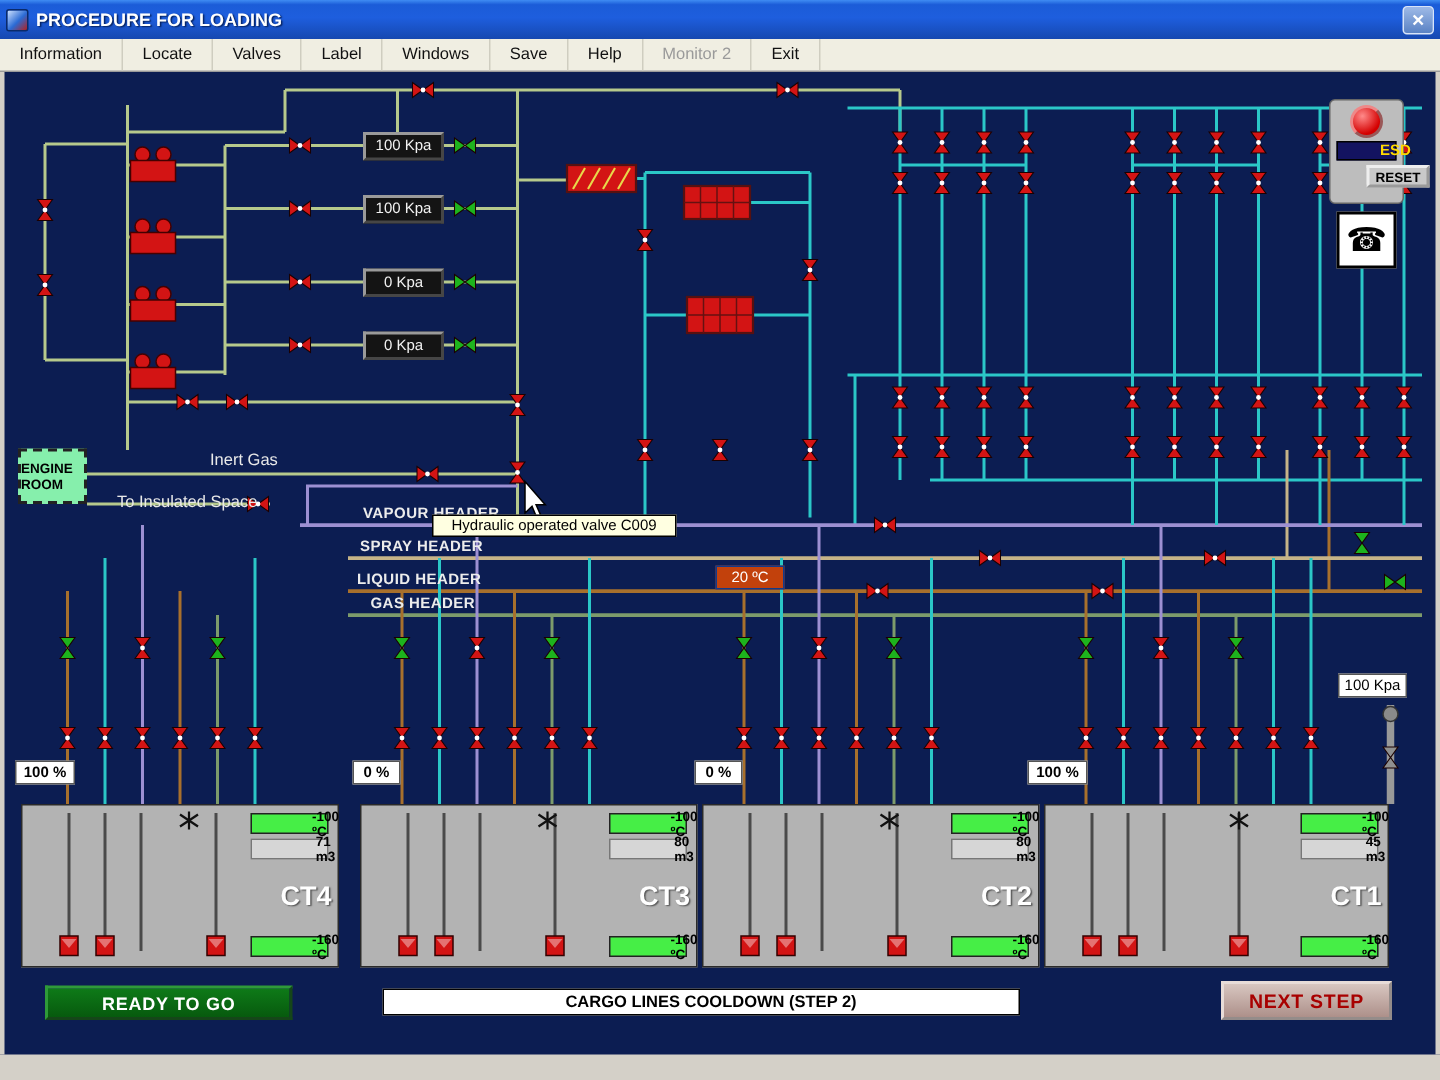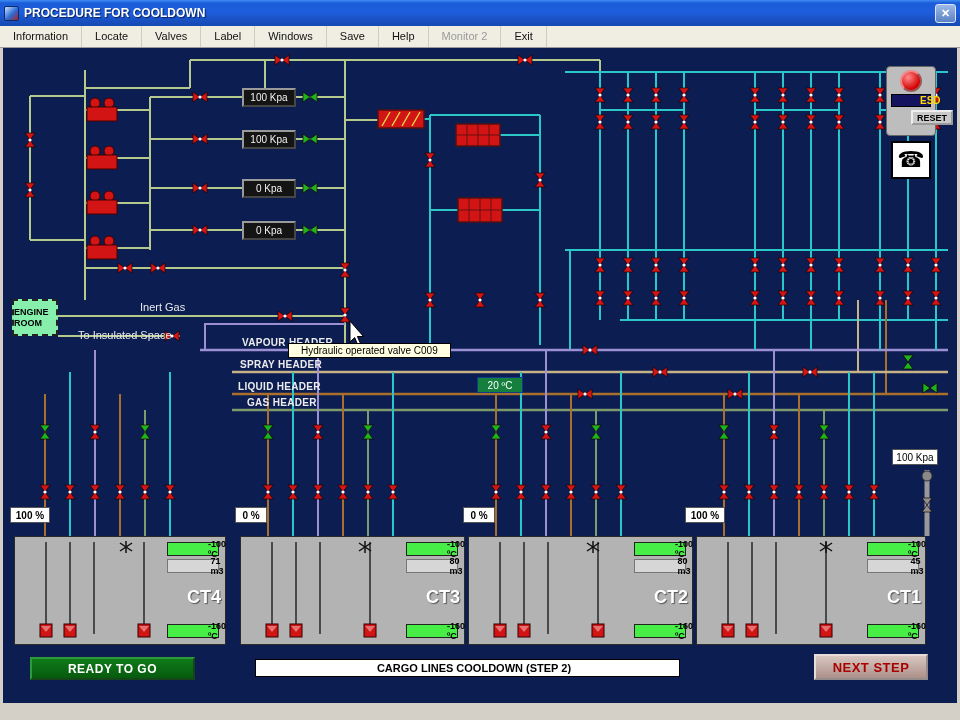--- a/index.html
+++ b/index.html
@@ -32,21 +32,21 @@
 
   .pbox { left:242px; width:54px; height:19px; background:#141414; color:#f2f2f2;
     border:2px outset #9a9a9a; font-size:10px; display:flex; align-items:center; justify-content:center; }
   .engine-room { left:12px; top:299px; width:46px; height:37px; background:#86efac;
     border:2px dashed #222; color:#000; font-size:9px; font-weight:bold; 
     display:flex; align-items:center; justify-content:center; line-height:1.15; }
   .wlabel { color:#e9e9e9; font-size:11px; }
   .hdr-label { color:#ececec; font-size:10px; font-weight:bold; letter-spacing:0.3px; }
   .tooltip { left:288px; top:343px; height:15px; background:#ffffe1; border:1px solid #000;
     color:#000; font-size:10px; padding:1px 12px; white-space:nowrap; z-index:40; }
-  .temp-badge { left:477px; top:377px; width:46px; height:16px; background:#15803d; color:#fff;
+  .temp-badge { left:477px; top:377px; width:46px; height:16px; background:#c2410c; color:#fff;
     font-size:10px; display:flex; align-items:center; justify-content:center; border:1px solid #123a8a; }
 
   .esd-panel { left:886px; top:66px; width:50px; height:70px; background:#bdbdbd;
     border:1px solid #666; border-radius:4px; display:flex; flex-direction:column; align-items:center; padding:3px 0; }
   .esd-btn { width:22px; height:22px; border-radius:50%; border:2px outset #e88;
     background:radial-gradient(circle at 35% 30%, #ff8a8a, #d40000 70%); cursor:pointer; }
   .esd-label { margin-top:2px; width:40px; background:#131360; color:#ffd900; font-size:10px; font-weight:bold;
     text-align:center; border:1px solid #000;padding-left:28px; }
   .reset-btn { margin-top:3px; width:42px; height:15px; background:#c9c9c9; border:2px outset #eee;
     color:#000; font-size:9px; font-weight:bold; text-align:center; line-height:12px; cursor:pointer;margin-left:42px; }
@@ -74,21 +74,21 @@
   .next-btn { left:814px; top:654px; width:114px; height:26px;
     background:linear-gradient(180deg,#d8c6c0,#ad908a); border:2px outset #e8dcd8;
     color:#a80000; font-weight:bold; font-size:13px; display:flex; align-items:center; justify-content:center;
     cursor:pointer; letter-spacing:0.5px; }
 </style>
 </head>
 <body>
 
 <div class="titlebar">
   <div class="title-icon"></div>
-  <div class="title-text">PROCEDURE FOR COOLDOWN</div>
+  <div class="title-text">PROCEDURE FOR LOADING</div>
   <div class="close-btn">✕</div>
 </div>
 
 <div class="menubar">
   <span class="mi">Information</span>
   <span class="mi">Locate</span>
   <span class="mi">Valves</span>
   <span class="mi">Label</span>
   <span class="mi">Windows</span>
   <span class="mi">Save</span>

